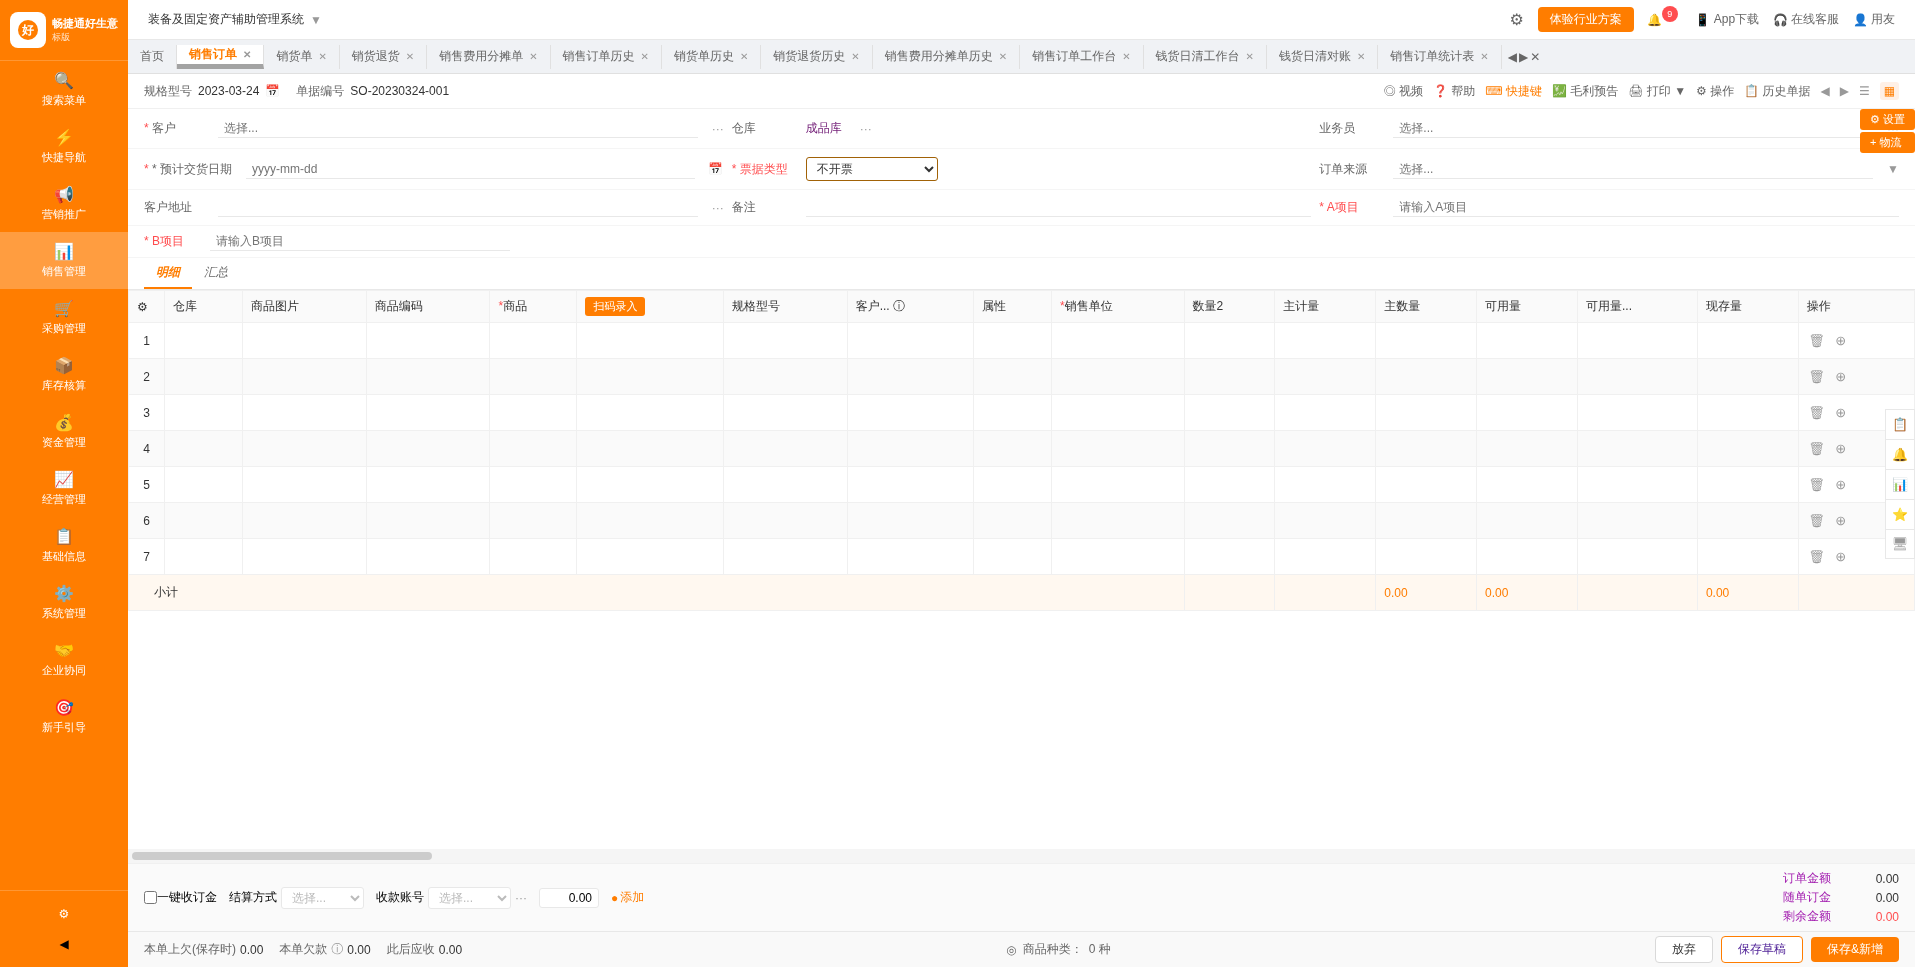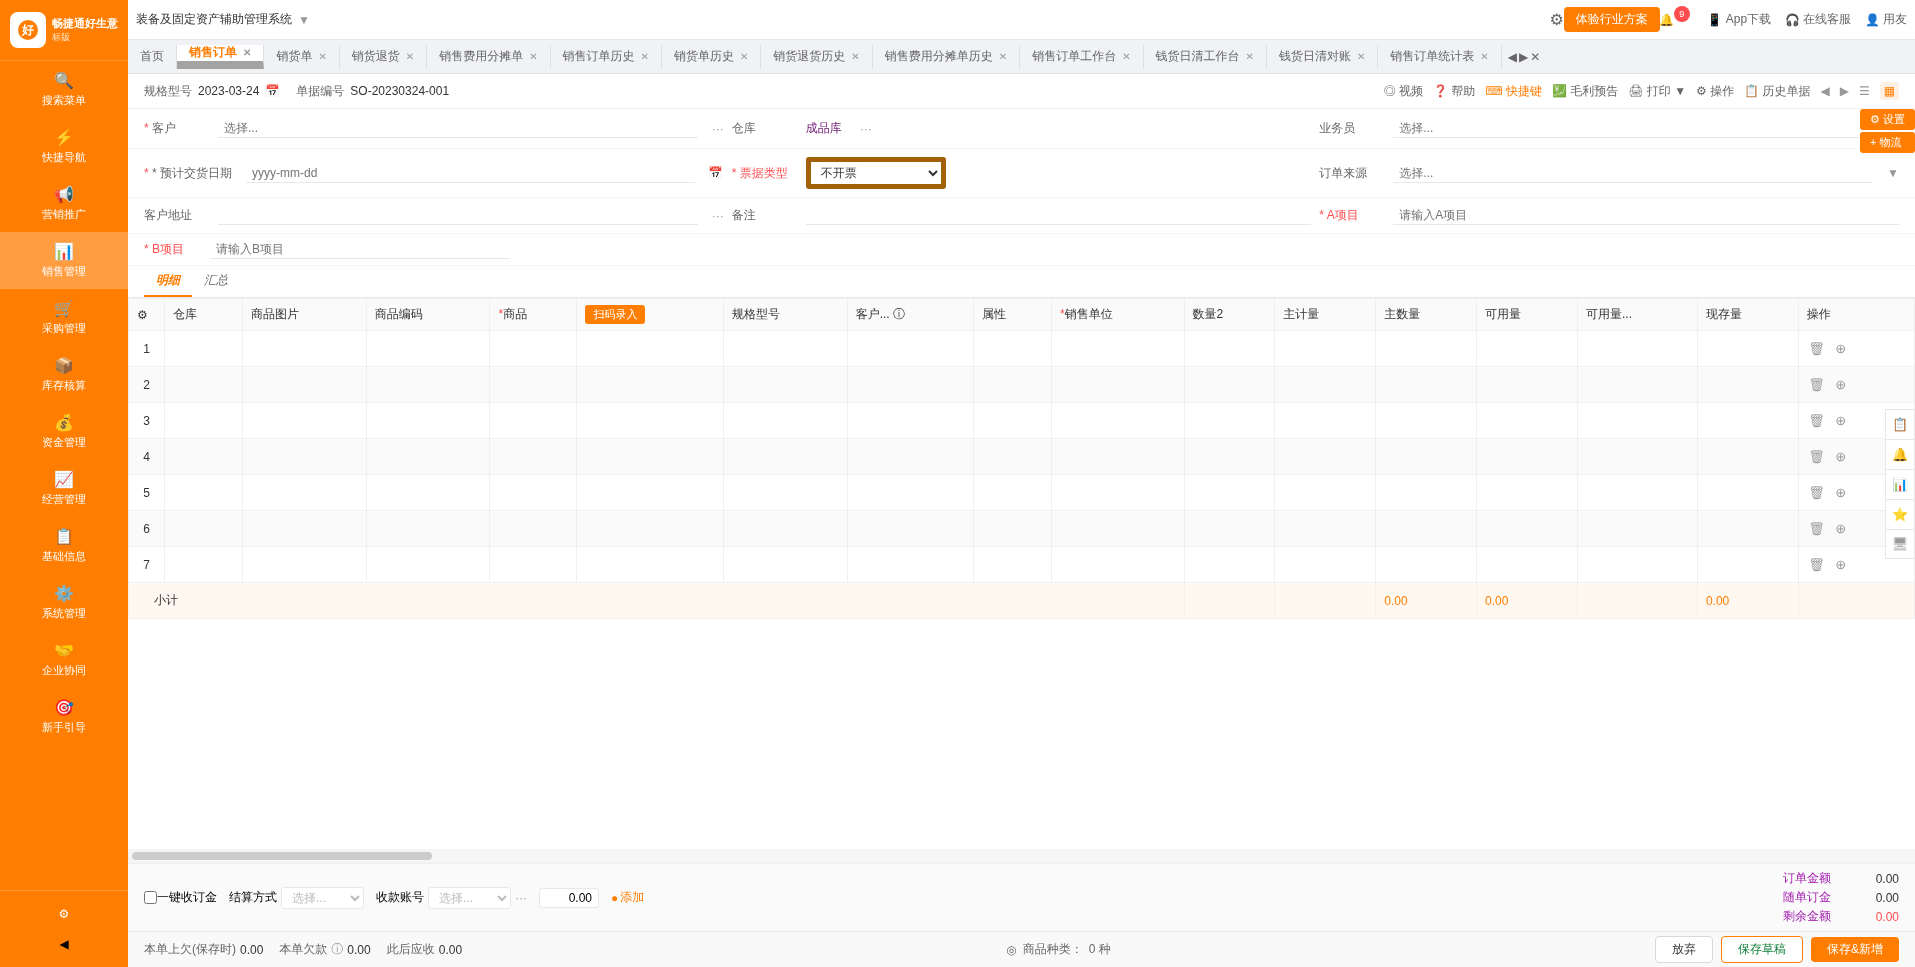--- a/index.html
+++ b/index.html
@@ -18,31 +18,31 @@
     .sidebar-item-icon { font-size: 16px; }
     .sidebar-item-label { font-size: 11px; color: white; text-align: center; }
     .sidebar-bottom { display: flex; flex-direction: column; align-items: center; width: 100%; padding: 8px 0; border-top: 1px solid rgba(255,255,255,0.2); }
     .sidebar-bottom-item { display: flex; flex-direction: column; align-items: center; padding: 8px; cursor: pointer; color: white; gap: 2px; }
     .sidebar-collapse { cursor: pointer; padding: 8px; }
 
     
     .main { flex: 1; display: flex; flex-direction: column; overflow: hidden; }
 
     
-    .topbar { height: 40px; background: white; display: flex; align-items: center; padding: 0 8px; gap: 0; border-bottom: 1px solid #e8e8e8; flex-shrink: 0; }
+    .topbar { height: 40px; background: white; display: flex; align-items: center; padding: 0 20px; gap: 14px; border-bottom: 1px solid #e8e8e8; flex-shrink: 0; }
     .topbar-title { font-size: 13px; color: #333; flex: 1; display: flex; align-items: center; gap: 6px; }
     .topbar-btn { background: #ff7d00; color: white; border: none; border-radius: 4px; padding: 4px 12px; cursor: pointer; font-size: 12px; }
     .topbar-actions { display: flex; align-items: center; gap: 14px; color: #666; }
     .topbar-action-item { display: flex; align-items: center; gap: 3px; cursor: pointer; }
     .badge { background: #ff4d4f; color: white; border-radius: 50%; width: 16px; height: 16px; font-size: 9px; display: flex; align-items: center; justify-content: center; position: relative; top: -6px; left: -4px; }
 
     
     .tabbar { height: 34px; background: #f0f2f5; display: flex; align-items: center; flex-shrink: 0; border-bottom: 1px solid #e0e0e0; overflow: hidden; }
     .tab { padding: 0 12px; height: 24px; display: flex; align-items: center; gap: 4px; cursor: pointer; white-space: nowrap; color: #666; border-right: 1px solid #e0e0e0; font-size: 12px; flex-shrink: 0; justify-content: flex-end; }
-    .tab.active { background: white; color: #ff7d00; font-weight: bold; border-bottom: 8px solid #a3a3a3; }
+    .tab.active { background: white; color: #ff7d00; font-weight: bold; border-bottom: 5px solid #a3a3a3; }
     .tab-close { font-size: 10px; color: #999; margin-left: 2px; }
     .tabbar-nav { display: flex; align-items: center; gap: 2px; padding: 0 6px; color: #666; flex-shrink: 0; }
 
     
     .content { flex: 1; background: white; overflow: hidden; display: flex; flex-direction: column; }
 
     
     .form-header { padding: 8px 16px; border-bottom: 1px solid #f0f0f0; display: flex; align-items: center; gap: 16px; flex-shrink: 0; }
     .form-field { display: flex; align-items: center; gap: 6px; }
     .form-label { color: #666; white-space: nowrap; }
@@ -77,21 +77,21 @@
     
     .scroll-area { height: 14px; background: #f5f5f5; flex-shrink: 0; display: flex; align-items: center; padding: 0 4px; }
     .scroll-bar { height: 8px; width: 300px; background: #ccc; border-radius: 4px; }
 
     
     .bottom-bar { height: 36px; background: #f9f9f9; border-top: 1px solid #e8e8e8; display: flex; align-items: center; padding: 0 16px; gap: 16px; flex-shrink: 0; }
     .bottom-field { display: flex; align-items: center; gap: 4px; color: #666; }
     .bottom-field-value { color: #333; font-weight: 500; }
     .bottom-product-info { display: flex; align-items: center; gap: 6px; margin-left: auto; color: #666; }
     .btn-discard { border: 1px solid #d9d9d9; background: white; color: #333; padding: 4px 16px; border-radius: 4px; cursor: pointer; }
-    .btn-save-draft { border: 1px solid #ff7d00; background: white; color: #15803d; padding: 4px 16px; border-radius: 4px; cursor: pointer; }
+    .btn-save-draft { border: 1px solid #ff7d00; background: white; color: #4c1d95; padding: 4px 16px; border-radius: 4px; cursor: pointer; }
     .btn-save-new { background: #ff7d00; color: white; border: none; padding: 4px 16px; border-radius: 4px; cursor: pointer; }
     .order-summary-row { display: flex; justify-content: flex-end; gap: 8px; align-items: center; }
     .order-summary-label { color: #a21caf; }
     .order-summary-value { color: #333; min-width: 60px; text-align: right; }
 
     
     .payment-row { padding: 6px 16px; background: #fafafa; border-top: 1px solid #f0f0f0; display: flex; align-items: center; gap: 12px; flex-shrink: 0; }
     .payment-checkbox { display: flex; align-items: center; }
     .payment-field { display: flex; align-items: center; gap: 4px; }
     .payment-input { border: 1px solid #e8e8e8; border-radius: 3px; padding: 2px 6px; width: 60px; text-align: right; }
@@ -310,21 +310,21 @@
     </div>
 
     <div style="display:grid;grid-template-columns:1fr 1fr 1fr;gap:8px;padding:8px 16px;border-bottom:1px solid #f5f5f5;flex-shrink:0;">
       <div class="form-row">
         <span class="form-row-label required" style="color:#666;">* 预计交货日期</span>
         <input class="form-input" style="flex: 1 1 0%; border-top: none; border-right: none; border-left: none; border-image: initial; border-bottom: 1px solid rgb(232, 232, 232); outline: none; color: rgb(187, 187, 187);" placeholder="yyyy-mm-dd">
         <span style="color:#999;cursor:pointer">📅</span>
       </div>
       <div class="form-row">
         <span class="form-row-label" style="color:#ff4d4f;">* 票据类型</span>
-        <select style="border:5px solid #a16207;border-radius:3px;padding:3px 20px 3px 6px;color:#333;background:white;outline:none;">
+        <select style="border:1px solid #a16207;border-radius:3px;padding:3px 20px 3px 6px;color:#333;background:white;outline:none;">
           <option>不开票</option>
           <option>增值税普通发票</option>
           <option>增值税专用发票</option>
         </select>
       </div>
       <div class="form-row">
         <span class="form-row-label">订单来源</span>
         <input class="form-input" style="flex: 1 1 0%; border-top: none; border-right: none; border-left: none; border-image: initial; border-bottom: 1px solid rgb(232, 232, 232); outline: none; color: rgb(187, 187, 187);" placeholder="选择...">
         <span style="color:#999;cursor:pointer">▼</span>
       </div>

